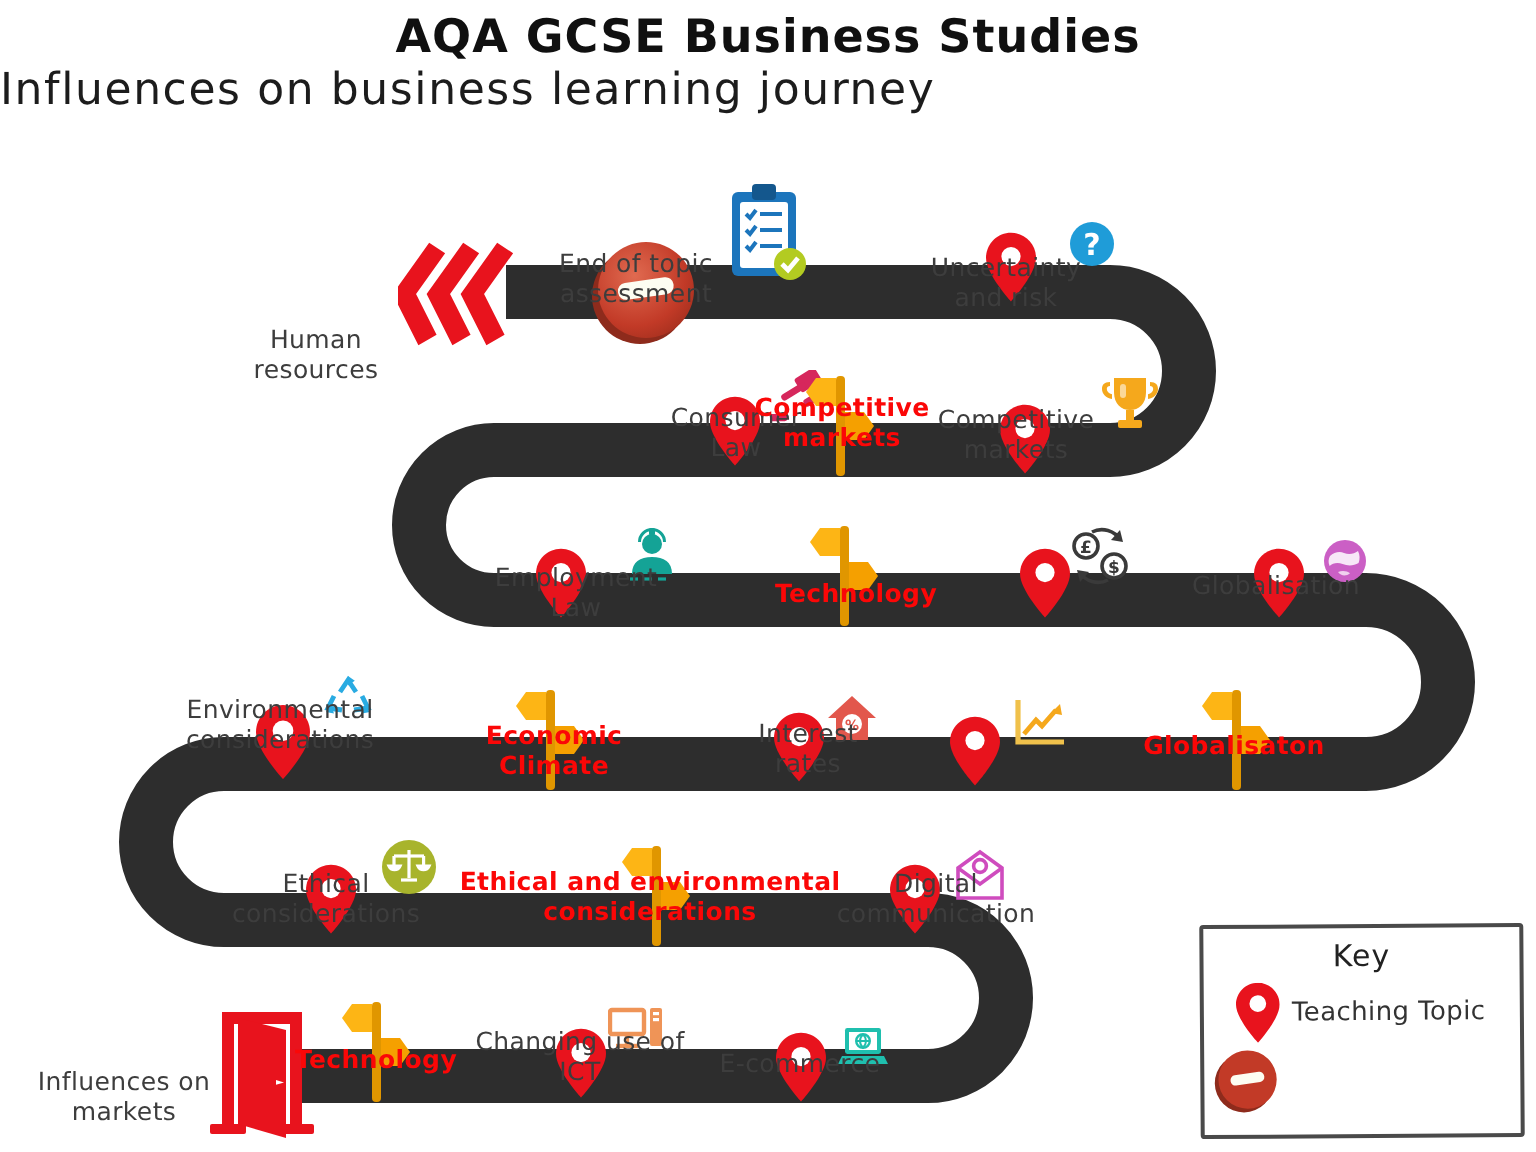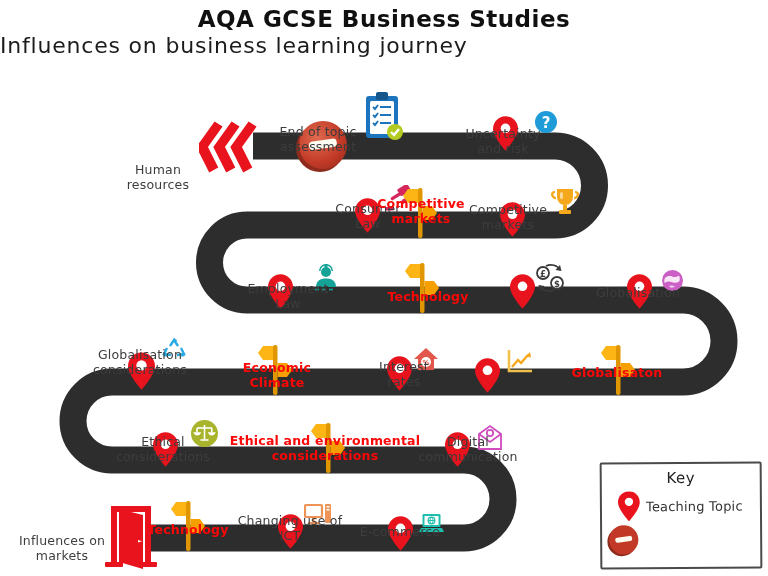--- a/index.html
+++ b/index.html
@@ -283,21 +283,21 @@
       <polygon points="20.5,20 30,20 35,27 30,34 20.5,34" fill="#f5a000"></polygon>
     </svg>
 
   <div class="lbl" style="left:318px;top:88px;width:100px">End of topic assessment</div>
   <div class="lbl" style="left:503px;top:90px;width:92px">Uncertainty and risk</div>
   <div class="lbl" style="left:158px;top:126px;width:92px">Human resources</div>
   <div class="lbl" style="left:368px;top:165px;width:82px">Consumer Law</div>
   <div class="lbl" style="left:508px;top:166px;width:92px">Competitive markets</div>
   <div class="lbl" style="left:288px;top:245px;width:98px">Employment Law</div>
   <div class="lbl" style="left:638px;top:249px;width:120px">Globalisation</div>
-  <div class="lbl" style="left:140px;top:311px;width:120px">Globalisation considerations</div>
+  <div class="lbl" style="left:140px;top:311px;width:120px">Environmental considerations</div>
   <div class="lbl" style="left:404px;top:323px;width:62px">Interest rates</div>
   <div class="lbl" style="left:163px;top:398px;width:112px">Ethical considerations</div>
   <div class="lbl" style="left:468px;top:398px;width:118px">Digital communication</div>
   <div class="lbl" style="left:290px;top:477px;width:112px">Changing use of ICT</div>
   <div class="lbl" style="left:400px;top:488px;width:120px">E-commerce</div>
   <div class="lbl" style="left:62px;top:497px;width:112px">Influences on markets</div>
 
   <div class="lbl ms" style="left:421px;top:160px;width:96px">Competitive markets</div>
   <div class="lbl ms" style="left:428px;top:253px;width:100px">Technology</div>
   <div class="lbl ms" style="left:277px;top:324px;width:76px">Economic Climate</div>

